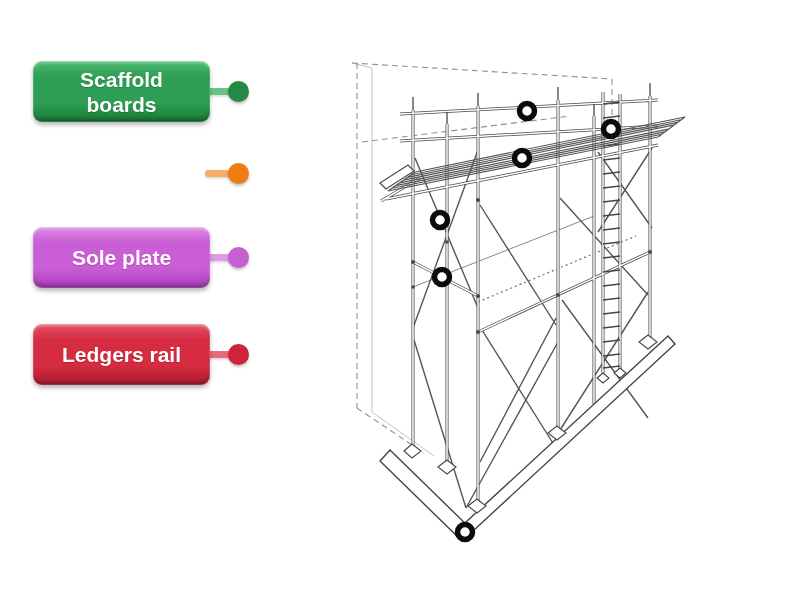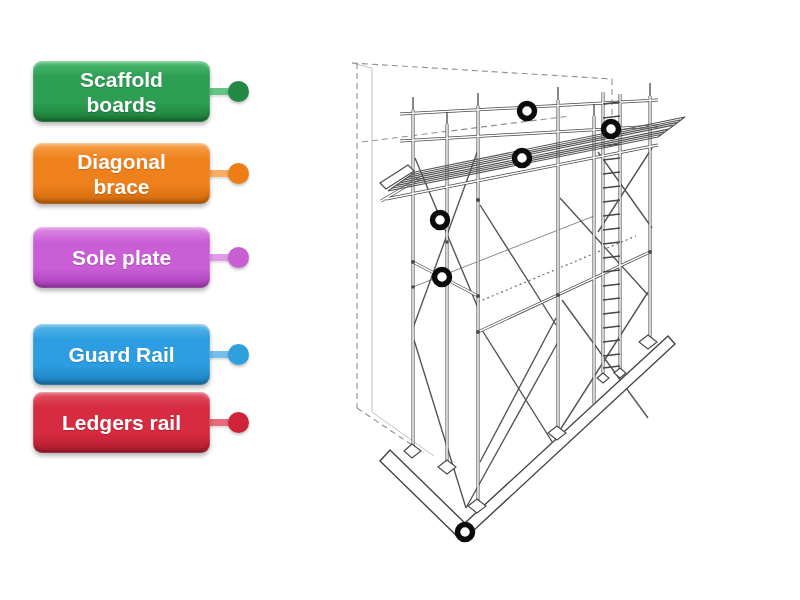--- a/index.html
+++ b/index.html
@@ -48,41 +48,31 @@
     <div class="stem"></div>
     <div class="dot"></div>
     <div class="label-btn">
       <span>Scaffold boards</span>
     </div>
   </div>
 
   <div class="label-group" style="--c: #ef811d; --cd: #d0680a; --cl: #f8a14c; --dot: #ee7d15;">
     <div class="stem"></div>
     <div class="dot"></div>
-    <div class="label-btn">
-      <span>Diagonal brace</span>
-    </div>
   </div>
 
 
   <div class="label-group" style="--c: #c95ed6; --cd: #aa3cba; --cl: #dc8ae4; --dot: #c75fd3;">
     <div class="stem"></div>
     <div class="dot"></div>
     <div class="label-btn">
       <span>Sole plate</span>
     </div>
   </div>
 
-  <div class="label-group" style="--c: #2b9de0; --cd: #1b7fbd; --cl: #5cb6ea; --dot: #2da0dd;">
-    <div class="stem"></div>
-    <div class="dot"></div>
-    <div class="label-btn">
-      <span>Guard Rail</span>
-    </div>
-  </div>
 
   <div class="label-group" style="--c: #d62b40; --cd: #ad1b2d; --cl: #e35365; --dot: #cf2337;">
     <div class="stem"></div>
     <div class="dot"></div>
     <div class="label-btn">
       <span>Ledgers rail</span>
     </div>
   </div>
 
 </div>

